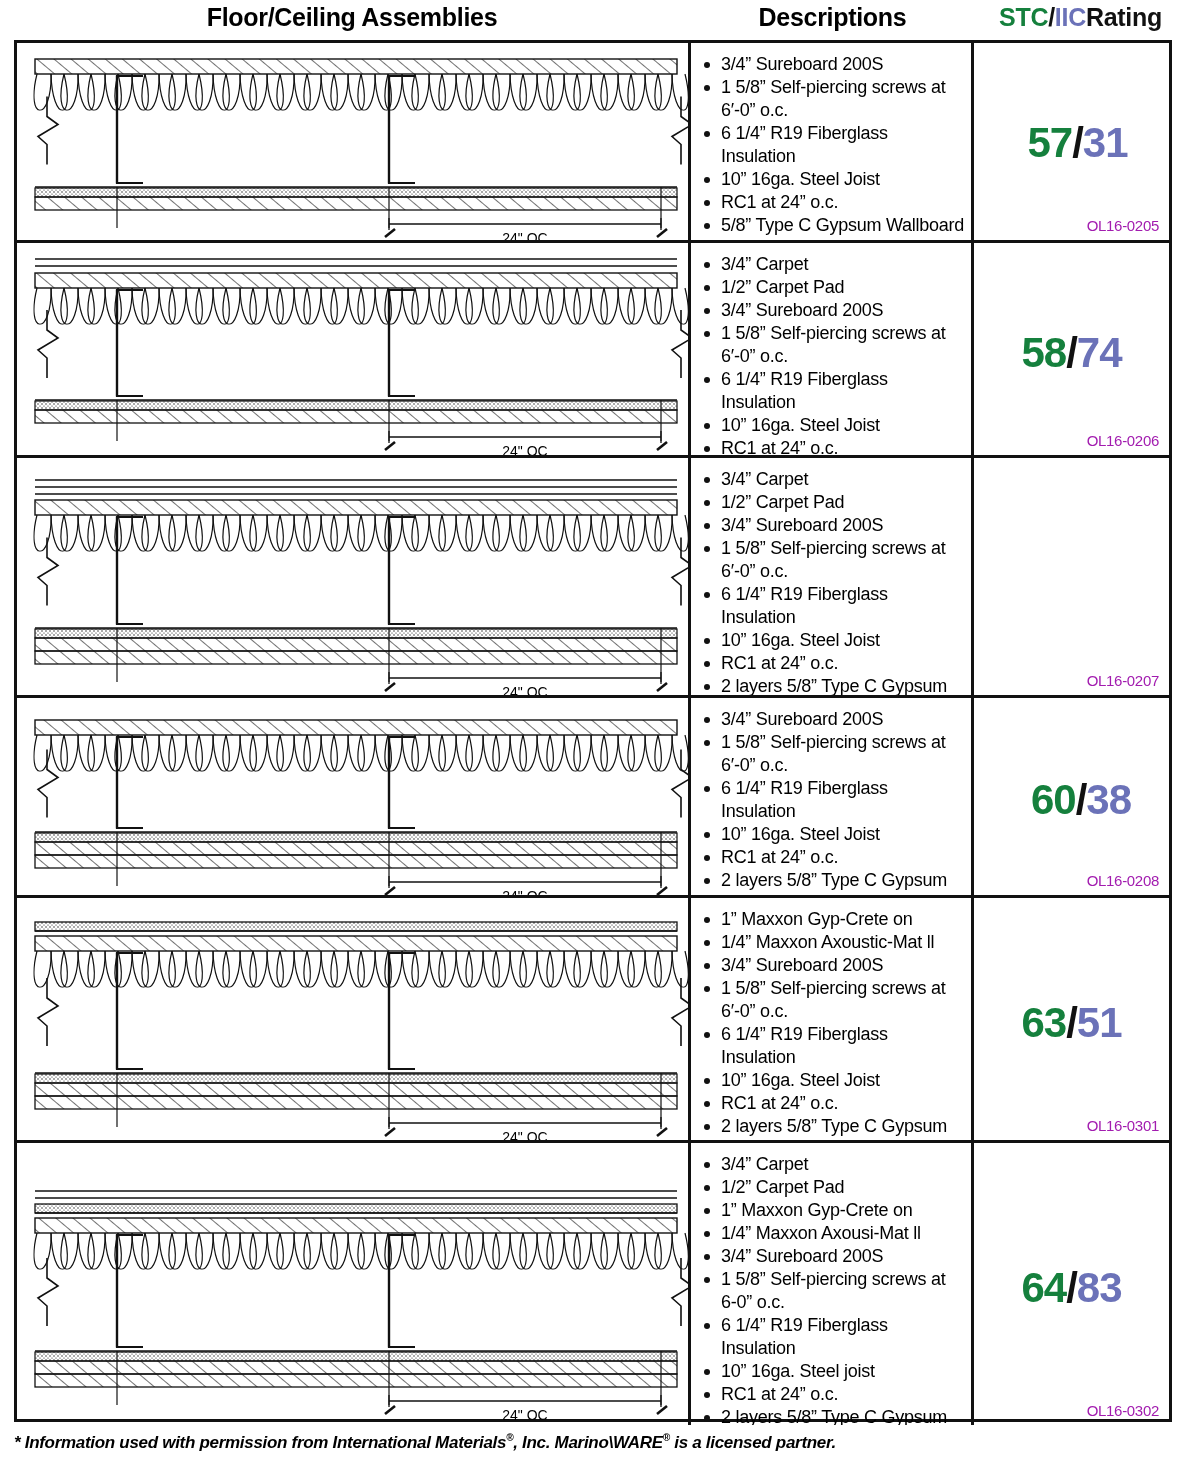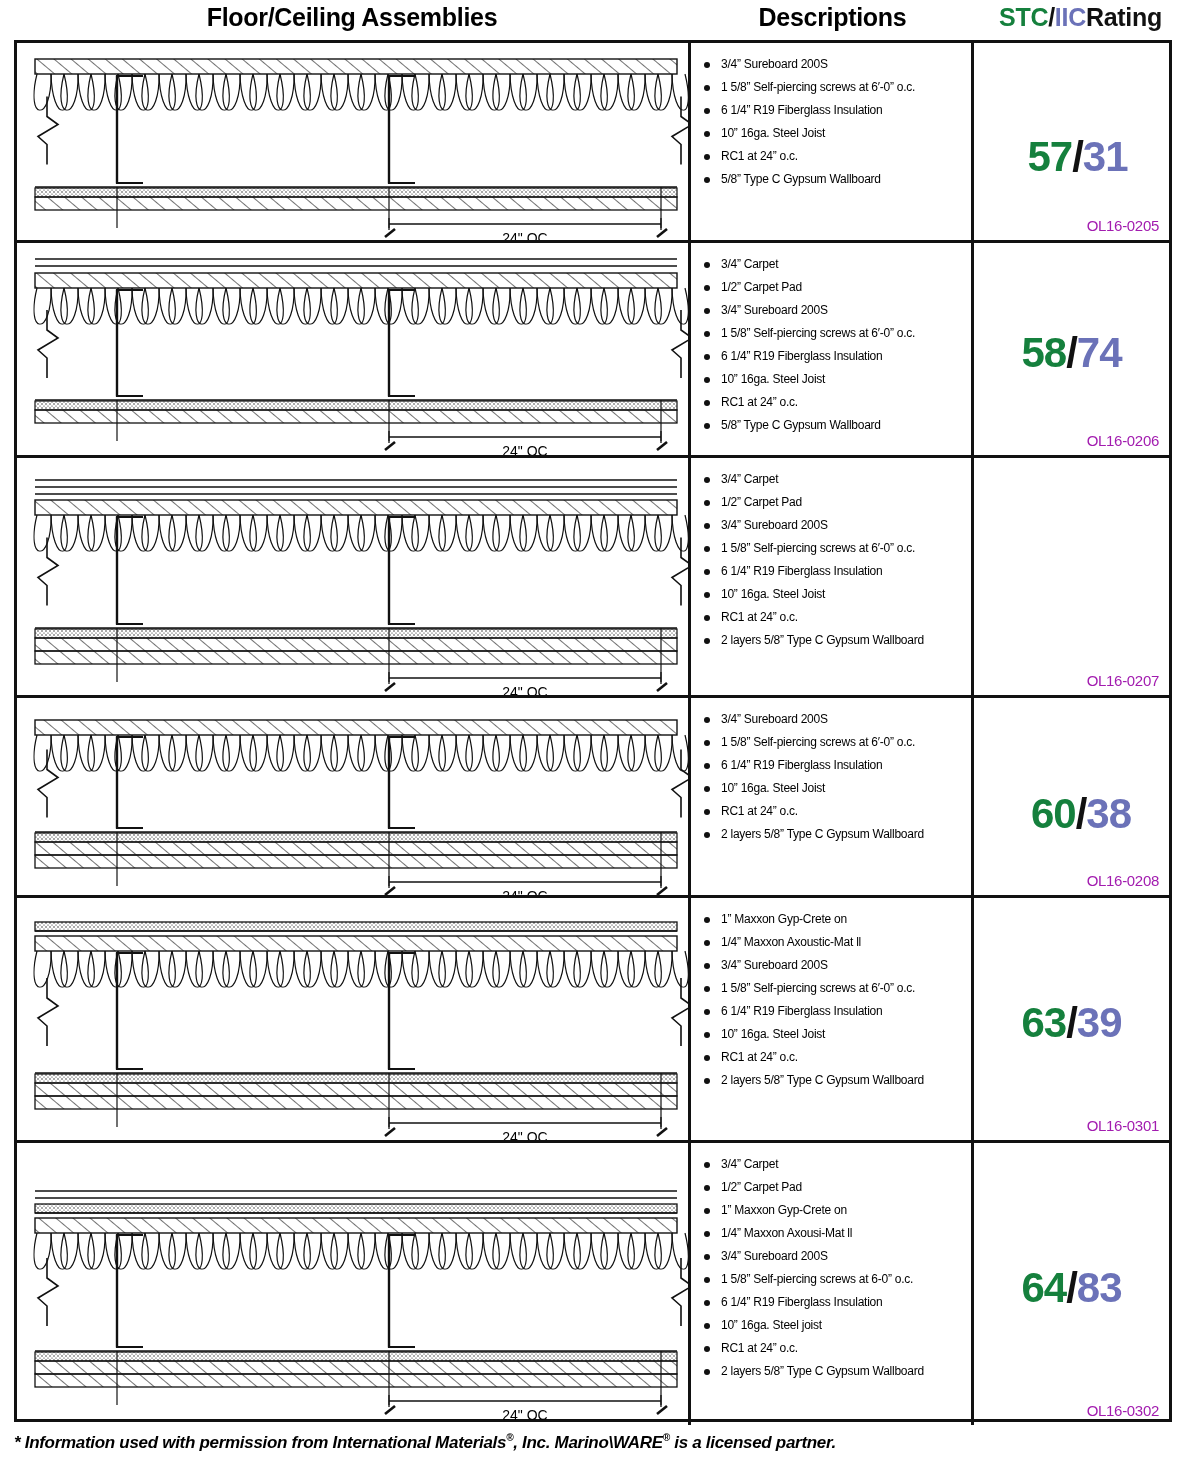--- a/index.html
+++ b/index.html
@@ -45,21 +45,21 @@
     padding: 10px 6px 8px 10px; overflow: hidden;
   }
   .cell-rating {
     width: 195px; flex: none; position: relative;
   }
 
   
   ul.desc { list-style: none; }
   ul.desc li {
     position: relative; padding-left: 20px;
-    font-size: 12px; line-height: 23px;
+    font-size: 18px; line-height: 23px;
     letter-spacing: -0.25px;
     margin-bottom: 0px;
   }
   ul.desc li::before {
     content: "";
     position: absolute; left: 3px; top: 9px;
     width: 6px; height: 6px; border-radius: 50%;
     background: #111;
   }
 
@@ -193,21 +193,21 @@
           <ul class="desc">
             <li>3/4” Sureboard 200S</li>
             <li>1 5/8” Self-piercing screws at 6′-0” o.c.</li>
             <li>6 1/4” R19 Fiberglass Insulation</li>
             <li>10” 16ga. Steel Joist</li>
             <li>RC1 at 24” o.c.</li>
             <li>5/8” Type C Gypsum Wallboard</li>
           </ul>
         </div>
         <div class="cell-rating">
-          <div class="rating-val" style="top: 90px; margin-left: 12px;"><span class="stc">57</span><span class="slash-k">/</span><span class="iic">31</span></div>
+          <div class="rating-val" style="top: 76px; margin-left: 12px;"><span class="stc">57</span><span class="slash-k">/</span><span class="iic">31</span></div>
           <div class="rating-code">OL16-0205</div>
         </div>
       </div>
       <div class="row" style="height: 215px;">
         <div class="cell-diagram">
           <div class="diag">
             <svg width="674" height="215" viewBox="0 0 674 215" xmlns="http://www.w3.org/2000/svg">
               <defs>
     <pattern id="hatch1" width="11" height="11" patternUnits="userSpaceOnUse" patternTransform="rotate(-50)">
       <line x1="0" y1="0" x2="0" y2="11" stroke="#111" stroke-width="1.2"></line>
@@ -503,21 +503,21 @@
           <ul class="desc">
             <li>3/4” Sureboard 200S</li>
             <li>1 5/8” Self-piercing screws at 6′-0” o.c.</li>
             <li>6 1/4” R19 Fiberglass Insulation</li>
             <li>10” 16ga. Steel Joist</li>
             <li>RC1 at 24” o.c.</li>
             <li>2 layers 5/8” Type C Gypsum Wallboard</li>
           </ul>
         </div>
         <div class="cell-rating">
-          <div class="rating-val" style="top: 92px; padding-left: 19px;"><span class="stc">60</span><span class="slash-k">/</span><span class="iic">38</span></div>
+          <div class="rating-val" style="top: 78px; padding-left: 19px;"><span class="stc">60</span><span class="slash-k">/</span><span class="iic">38</span></div>
           <div class="rating-code">OL16-0208</div>
         </div>
       </div>
       <div class="row" style="height: 245px;">
         <div class="cell-diagram">
           <div class="diag">
             <svg width="674" height="245" viewBox="0 0 674 245" xmlns="http://www.w3.org/2000/svg">
               <defs>
     <pattern id="hatch4" width="11" height="11" patternUnits="userSpaceOnUse" patternTransform="rotate(-50)">
       <line x1="0" y1="0" x2="0" y2="11" stroke="#111" stroke-width="1.2"></line>
@@ -608,21 +608,21 @@
             <li>1/4” Maxxon Axoustic-Mat ll</li>
             <li>3/4” Sureboard 200S</li>
             <li>1 5/8” Self-piercing screws at 6′-0” o.c.</li>
             <li>6 1/4” R19 Fiberglass Insulation</li>
             <li>10” 16ga. Steel Joist</li>
             <li>RC1 at 24” o.c.</li>
             <li>2 layers 5/8” Type C Gypsum Wallboard</li>
           </ul>
         </div>
         <div class="cell-rating">
-          <div class="rating-val" style="top: 101px;"><span class="stc">63</span><span class="slash-k">/</span><span class="iic">39</span></div>
+          <div class="rating-val" style="top: 101px;"><span class="stc">63</span><span class="slash-k">/</span><span class="iic">51</span></div>
           <div class="rating-code">OL16-0301</div>
         </div>
       </div>
       <div class="row" style="height: 282px;">
         <div class="cell-diagram">
           <div class="diag">
             <svg width="674" height="282" viewBox="0 0 674 282" xmlns="http://www.w3.org/2000/svg">
               <defs>
     <pattern id="hatch5" width="11" height="11" patternUnits="userSpaceOnUse" patternTransform="rotate(-50)">
       <line x1="0" y1="0" x2="0" y2="11" stroke="#111" stroke-width="1.2"></line>

